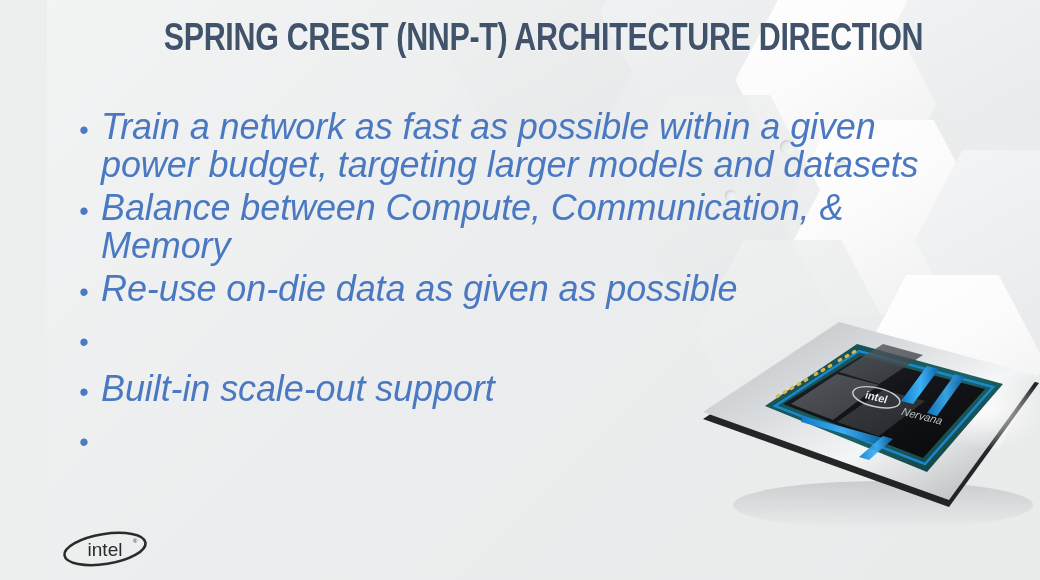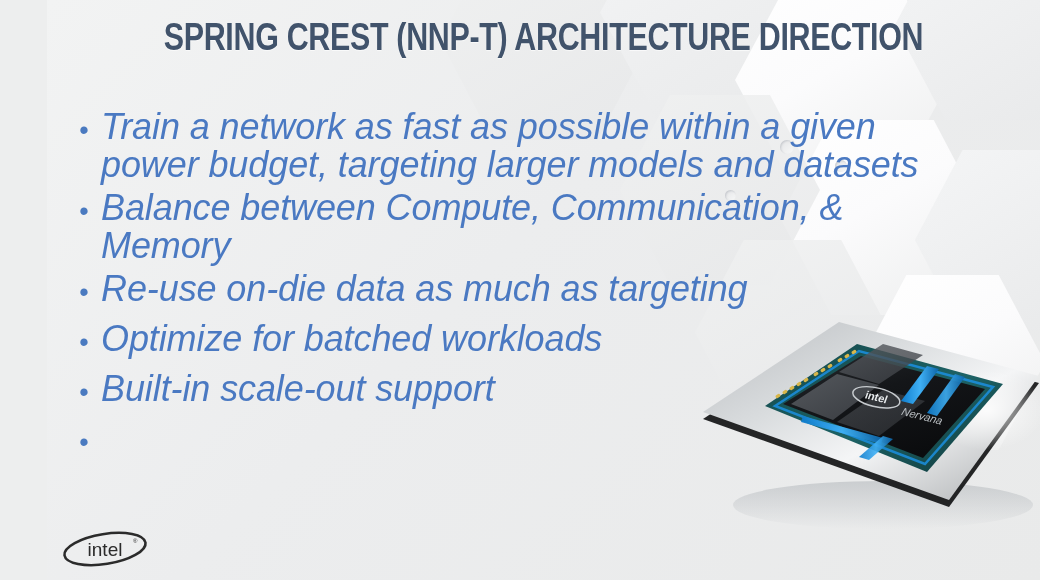--- a/index.html
+++ b/index.html
@@ -127,26 +127,25 @@
       <div class="bullet-text">Train a network as fast as possible within a given power budget, targeting larger models and datasets</div>
     </div>
 
     <div class="bullet">
       <div class="bullet-dot">•</div>
       <div class="bullet-text">Balance between Compute, Communication, &amp; Memory</div>
     </div>
 
     <div class="bullet">
       <div class="bullet-dot">•</div>
-      <div class="bullet-text">Re-use on-die data as much as targeting</div>
-    </div>
-
-    <div class="bullet">
-      <div class="bullet-dot">•</div>
-      <div class="bullet-text">Optimize for batched workloads</div>
+      <div class="bullet-text">Re-use on-die data as given as possible</div>
+    </div>
+
+    <div class="bullet">
+      <div class="bullet-dot">•</div>
     </div>
 
     <div class="bullet">
       <div class="bullet-dot">•</div>
       <div class="bullet-text">Built-in scale-out support</div>
     </div>
 
     <div class="bullet">
       <div class="bullet-dot">•</div>
     </div>

